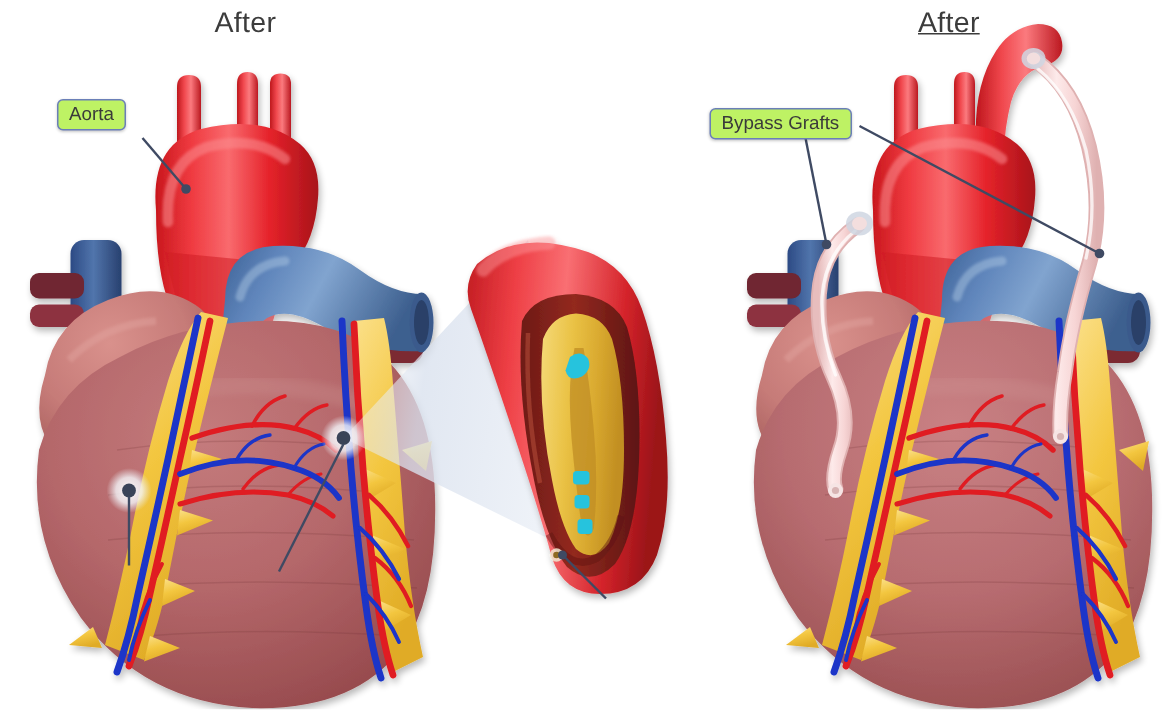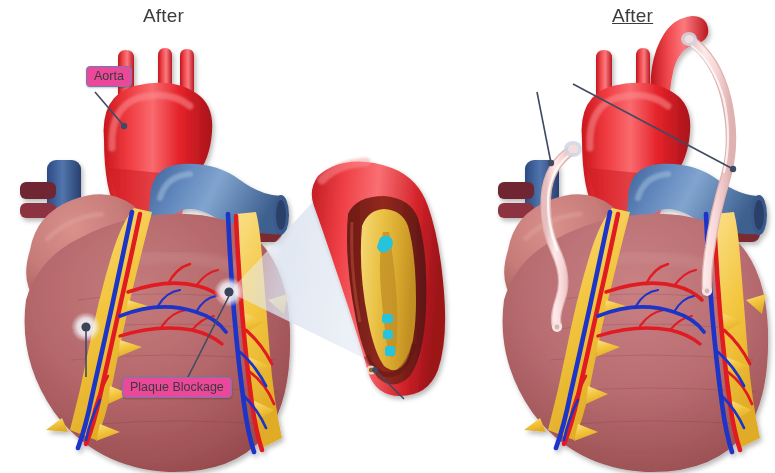--- a/index.html
+++ b/index.html
@@ -33,31 +33,30 @@
     color: #3c3c3c;
     font-family: "Liberation Sans", sans-serif;
     letter-spacing: 0.2px;
     white-space: nowrap;
   }
   #title-before { left: 143px; top: 5px; }
   #title-after  { left: 612px; top: 5px; text-decoration: underline; }
 
   .callout {
     position: absolute;
-    background: #ec4899;
+    background: #bef264;
     border: 1.6px solid #6a7fb8;
     border-radius: 4px;
     color: #3a3a3a;
     font-size: 12.5px;
     font-family: "Liberation Sans", sans-serif;
     padding: 2px 7px 3px 7px;
     white-space: nowrap;
     line-height: 14px;
     box-shadow: 0 1px 2px rgba(0,0,0,0.22);
-    margin-left: 48px;
   }
   #callout-aorta         { left: 38px;  top: 66px; }
   #callout-plaque        { left: 74px;  top: 377px; }
   #callout-coronary      { left: 357px; top: 399px; }
   #callout-bypass        { left: 473px; top: 72px; }
 </style>
 </head>
 <body>
 
 <div id="stage">
@@ -564,17 +563,17 @@
       <circle cx="733" cy="169" r="3.2" fill="#3f4a63" stroke="none"></circle>
     </g>
   </svg>
 
   <div class="panel-title" id="title-before">After</div>
 
   <div class="panel-title" id="title-after">After</div>
 
   <div class="callout" id="callout-aorta">Aorta</div>
 
-  <div class="callout" id="callout-plaque">Plaque Blockage</div>
-
-
+
+
+  <div class="callout" id="callout-bypass">Bypass Grafts</div>
 
 </div>
 
 </body></html>

